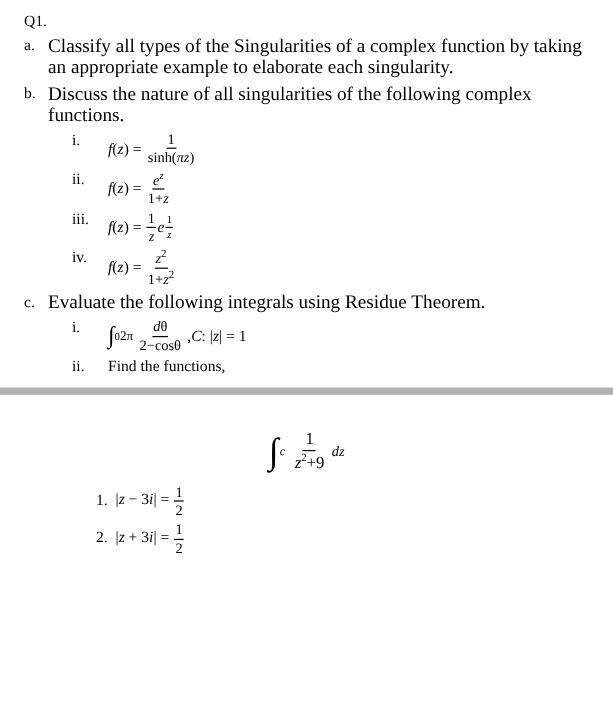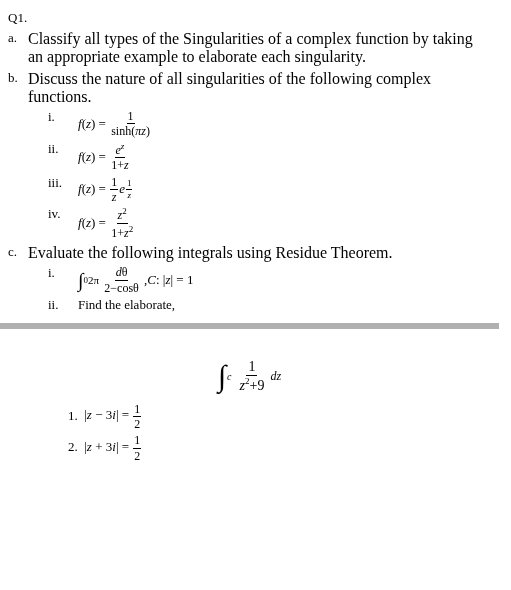--- a/index.html
+++ b/index.html
@@ -13,21 +13,21 @@
       background: #ffffff;
       font-family: "Times New Roman", Times, serif;
       font-size: 13px;
       color: #000000;
       overflow: hidden;
     }
     .page {
       width: 511px;
       height: 590px;
       position: relative;
-      padding: 10px 20px 0 8px;
+      padding: 10px 20px 0 20px;
     }
     .question-label {
       font-size: 13px;
       margin-bottom: 4px;
     }
     .section-a, .section-b, .section-c {
       margin-bottom: 4px;
     }
     .section-label {
       display: flex;
@@ -208,21 +208,21 @@
           <span class="frac">
             <span class="num"><i>d</i>θ</span>
             <span class="den">2−cosθ</span>
           </span>
           &nbsp;, <i>C</i>: |<i>z</i>| = 1
         </span>
       </div>
 
       <div class="sub-item">
         <span class="sub-label">ii.</span>
-        <span class="sub-content">Find the elaborate,</span>
+        <span class="sub-content">Find the functions,</span>
       </div>
     </div>
   </div>
 
   <div style="position:relative;margin-top:10px;">
     <div style="width:511px;height:6px;background:#b0b0b0;margin-left:-20px;"></div>
   </div>
 
   <div style="margin-top:30px;">
 

